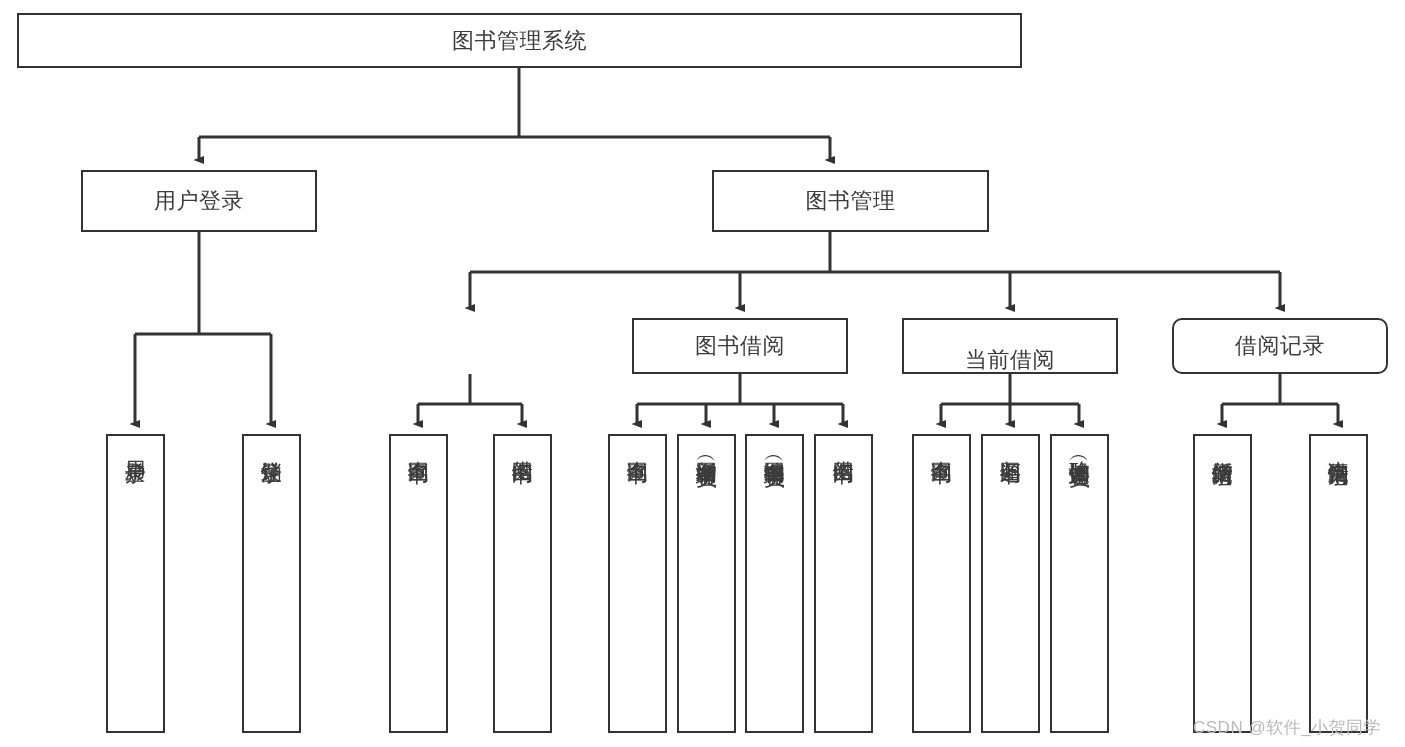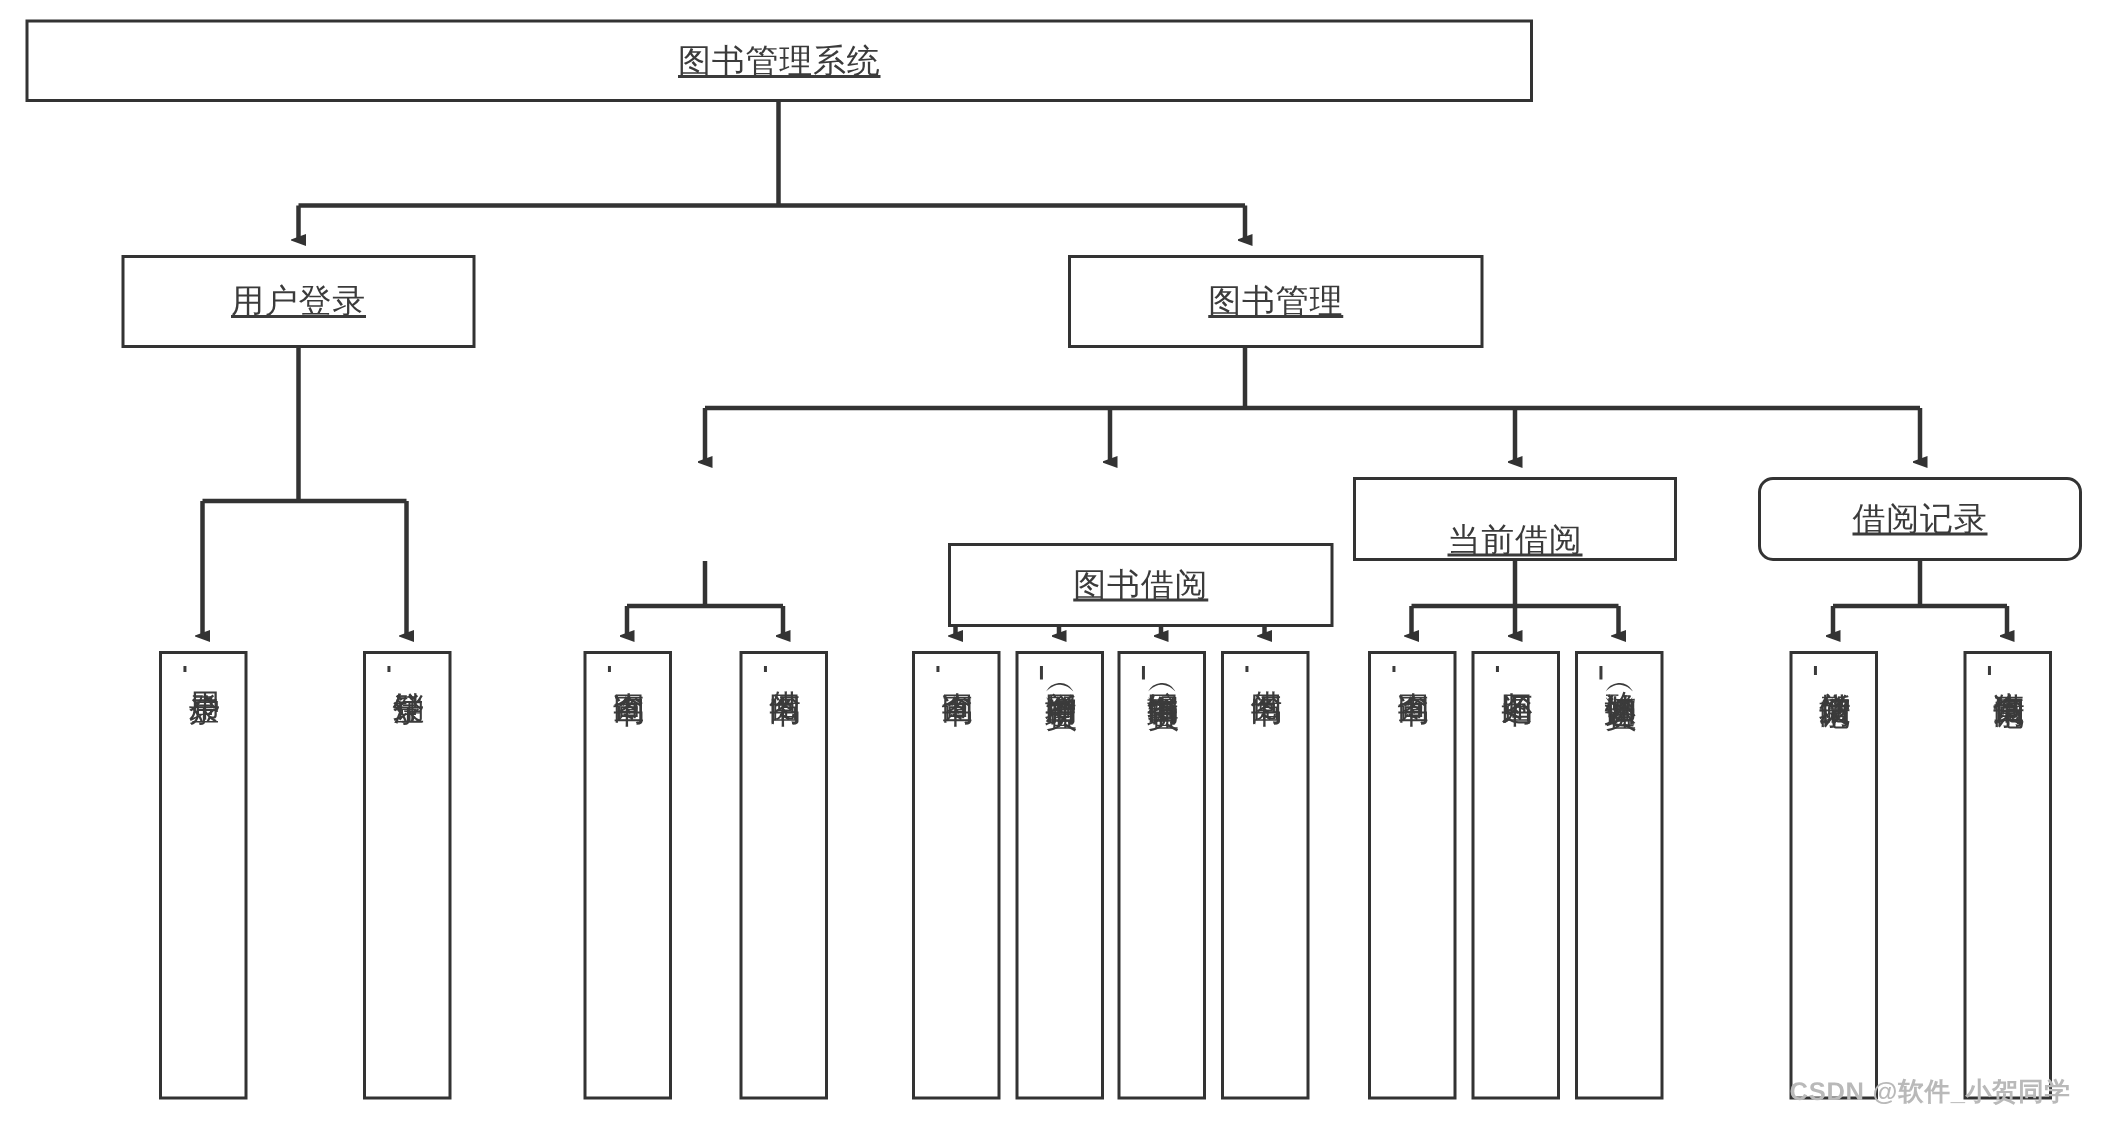--- a/index.html
+++ b/index.html
@@ -37,21 +37,20 @@
     justify-content: center;
     overflow: hidden;
   }
   .node-label {
     color: #3b3b3b;
     font-size: 21px;
     line-height: 1.08;
     white-space: pre;
     text-align: center;
     letter-spacing: 0.5px;
-    text-decoration: underline;
   }
   .node.leaf .node-label {
     writing-mode: vertical-rl;
     text-orientation: upright;
     font-size: 21px;
     line-height: 1.22;
     letter-spacing: 1px;
   }
   .node.leaf {
     align-items: flex-start;
@@ -62,21 +61,20 @@
   .node.level2 .node-label,
   .node.level3 .node-label {
     font-size: 22px;
   }
   .watermark {
     position: absolute;
     color: #b9b9b9;
     font-size: 17px;
     white-space: nowrap;
     letter-spacing: 0.5px;
-    font-weight: bold;
   }
 </style>
 </head>
 <body>
 
 <div id="diagram-root">
 
   <svg id="edges" viewBox="0 0 1405 747">
     <defs>
       <marker id="arrow" markerWidth="10" markerHeight="10" refX="4" refY="5" orient="auto" markerUnits="userSpaceOnUse">
@@ -131,21 +129,21 @@
     <span class="node-label">图书管理系统</span>
   </div>
 
   <div class="node level2" style="left:81px; top:170px; width:236px; height:62px;">
     <span class="node-label">用户登录</span>
   </div>
   <div class="node level2" style="left:712px; top:170px; width:277px; height:62px;align-items:center;">
     <span class="node-label">图书管理</span>
   </div>
 
-  <div class="node level3" style="left:632px; top:318px; width:257px; height:56px;margin-top:44px;">
+  <div class="node level3" style="left:632px; top:318px; width:216px; height:56px;">
     <span class="node-label">图书借阅</span>
   </div>
   <div class="node level3" style="left:902px; top:318px; width:216px; height:56px;align-items:flex-end;">
     <span class="node-label">当前借阅</span>
   </div>
   <div class="node level3" style="left:1172px; top:318px; width:216px; height:56px;border-radius:10px;">
     <span class="node-label">借阅记录</span>
   </div>
 
   <div class="node leaf" style="left:106px; top:434px; width:59px; height:299px;">

